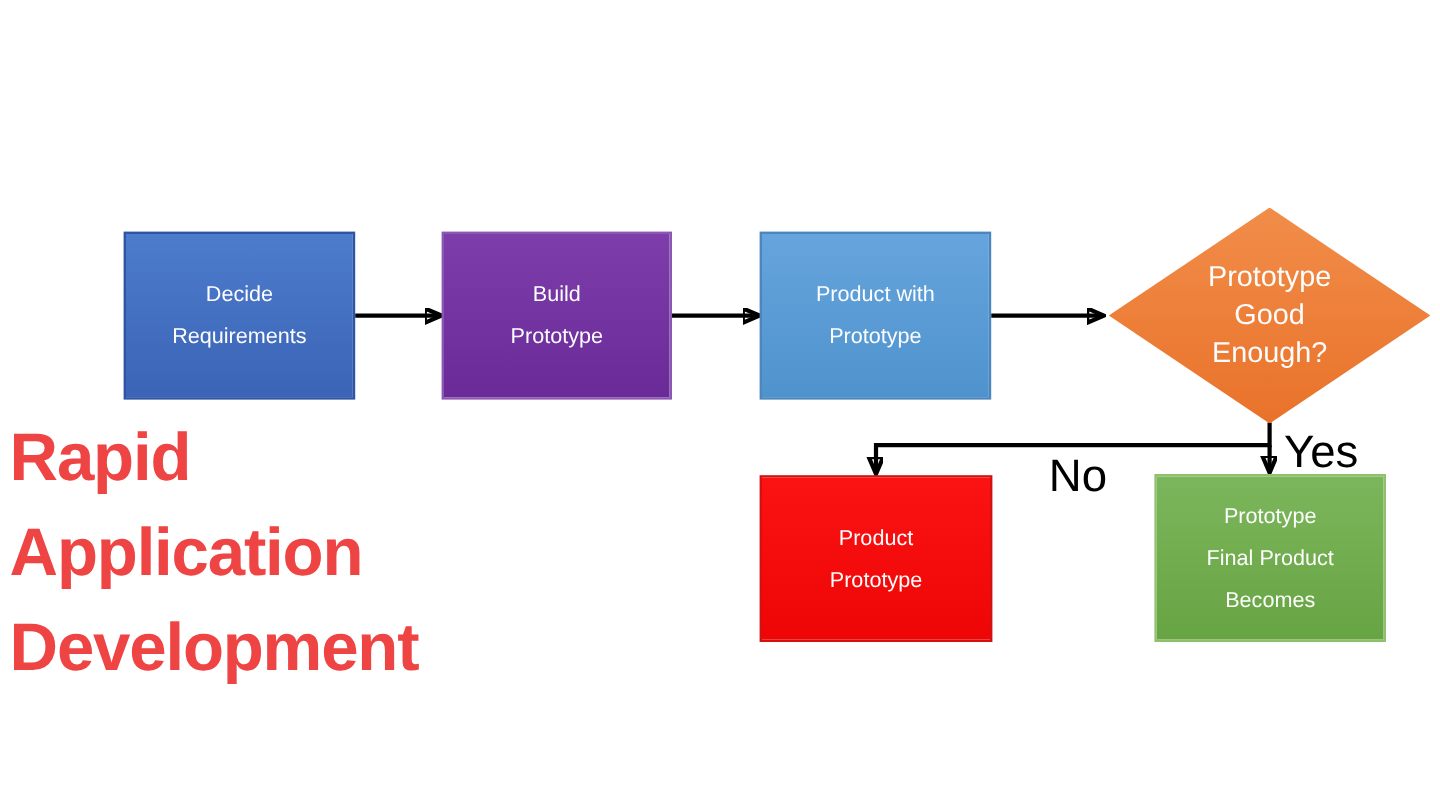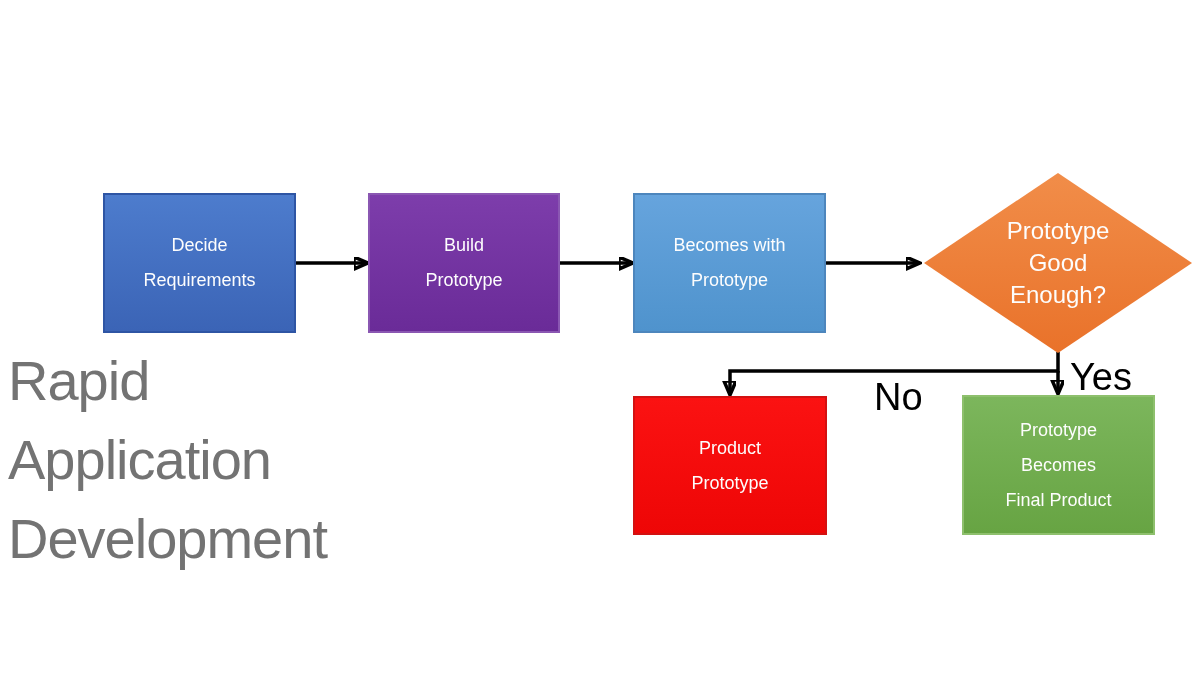--- a/index.html
+++ b/index.html
@@ -12,22 +12,22 @@
     font-family: "Liberation Sans", sans-serif;
   }
 
   
   .title {
     position: absolute;
     left: 8px;
     top: 341px;
     font-size: 56px;
     line-height: 79px;
-    font-weight: normal;
-    color: #737373;
+    font-weight: bold;
+    color: #ef4444;
     letter-spacing: -1px;
     white-space: nowrap;
   }
 
   
   svg.connectors {
     position: absolute;
     left: 0; top: 0;
     width: 1200px; height: 675px;
     pointer-events: none;
@@ -122,37 +122,37 @@
     <div>Decide</div>
     <div>Requirements</div>
   </div>
 
   <div class="node n-build">
     <div>Build</div>
     <div>Prototype</div>
   </div>
 
   <div class="node n-eval">
-    <div>Becomes with</div>
+    <div>Product with</div>
     <div>Prototype</div>
   </div>
 
   <div class="node n-diamond">
     <div>Prototype</div>
     <div>Good</div>
     <div>Enough?</div>
   </div>
 
   <div class="node n-improve">
     <div>Product</div>
     <div>Prototype</div>
   </div>
 
   <div class="node n-final">
     <div>Prototype</div>
+    <div>Final Product</div>
     <div>Becomes</div>
-    <div>Final Product</div>
   </div>
 
   <div class="edge-label lbl-yes">Yes</div>
   <div class="edge-label lbl-no">No</div>
 
 </div>
 
 </body></html>

